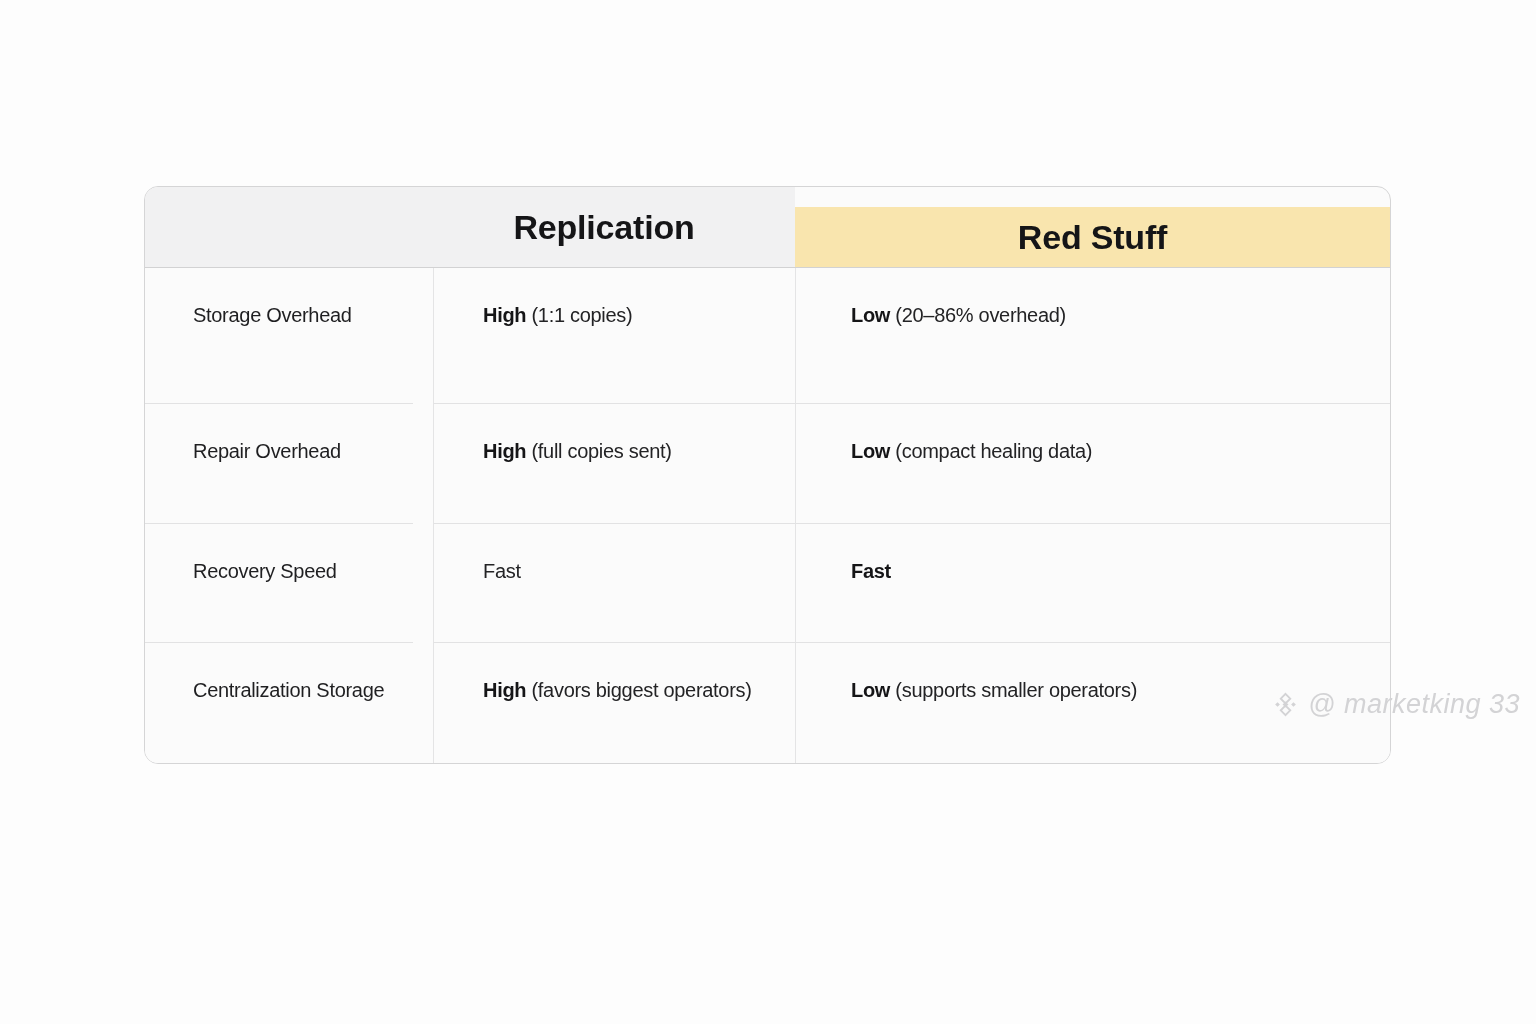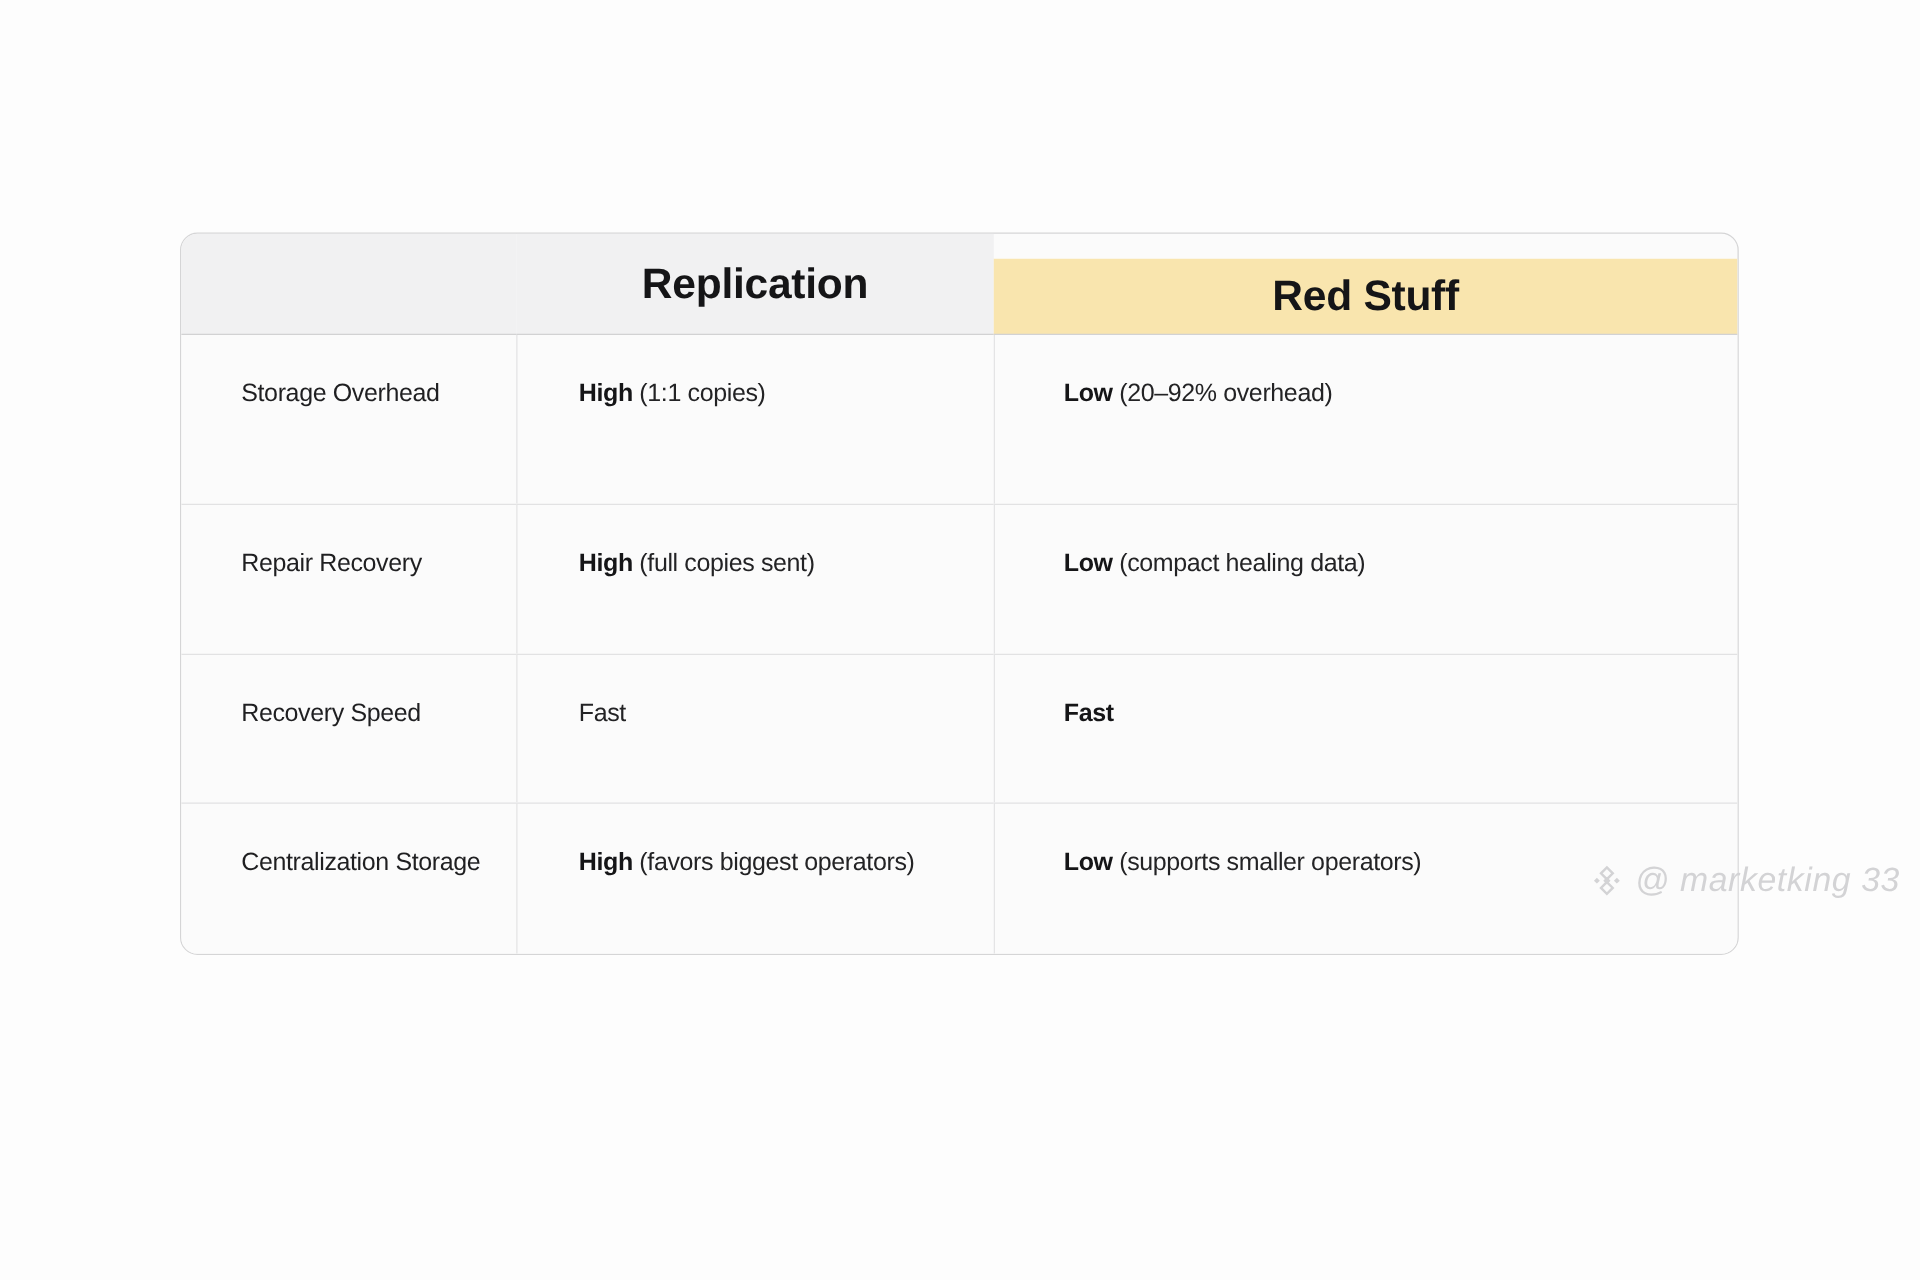--- a/index.html
+++ b/index.html
@@ -47,21 +47,21 @@
     letter-spacing: -0.2px;
     color: #151517;
     border-bottom: 1px solid #d2d2d3;
   }
   .header-corner, .header-replication { background: #f1f1f2; }
   .header-redstuff { background: #f9e5ae; margin-top: 20px; }
   .label-cell {
     font-weight: 500;
     color: #1f1f21;
   }
-  .value-cell-rep { border-left: 1px solid #e4e4e5; padding-left: 49px; }
+  .value-cell-rep { border-left: 1px solid #e4e4e5; padding-left: 49px; margin-left: 20px; }
   .value-cell-red { border-left: 1px solid #e4e4e5; padding-left: 55px; }
   .row-2 .cell, .row-3 .cell, .row-4 .cell { border-top: 1px solid #e2e2e3; }
   .val-em { font-weight: 700; color: #151517; }
   .val-rest { font-weight: 400; color: #232325; }
   .watermark {
     position: absolute;
     right: 16px;
     bottom: 8px;
     display: flex;
     align-items: center;
@@ -79,24 +79,24 @@
 <div class="canvas">
 
   <div class="compare-table">
 
     <div class="cell header-cell header-corner"></div>
     <div class="cell header-cell header-replication">Replication</div>
     <div class="cell header-cell header-redstuff">Red Stuff</div>
 
     <div class="cell label-cell row-1">Storage Overhead</div>
     <div class="cell value-cell-rep row-1"><span class="val-em">High</span><span class="val-rest"> (1:1 copies)</span></div>
-    <div class="cell value-cell-red row-1"><span class="val-em">Low</span><span class="val-rest"> (20–92% overhead)</span></div>
+    <div class="cell value-cell-red row-1"><span class="val-em">Low</span><span class="val-rest"> (20–86% overhead)</span></div>
 
     <div class="row-2" style="display:contents">
-      <div class="cell label-cell">Repair Recovery</div>
+      <div class="cell label-cell">Repair Overhead</div>
       <div class="cell value-cell-rep"><span class="val-em">High</span><span class="val-rest"> (full copies sent)</span></div>
       <div class="cell value-cell-red"><span class="val-em">Low</span><span class="val-rest"> (compact healing data)</span></div>
     </div>
 
     <div class="row-3" style="display:contents">
       <div class="cell label-cell">Recovery Speed</div>
       <div class="cell value-cell-rep"><span class="val-em"></span><span class="val-rest">Fast</span></div>
       <div class="cell value-cell-red"><span class="val-em">Fast</span><span class="val-rest"></span></div>
     </div>
 

